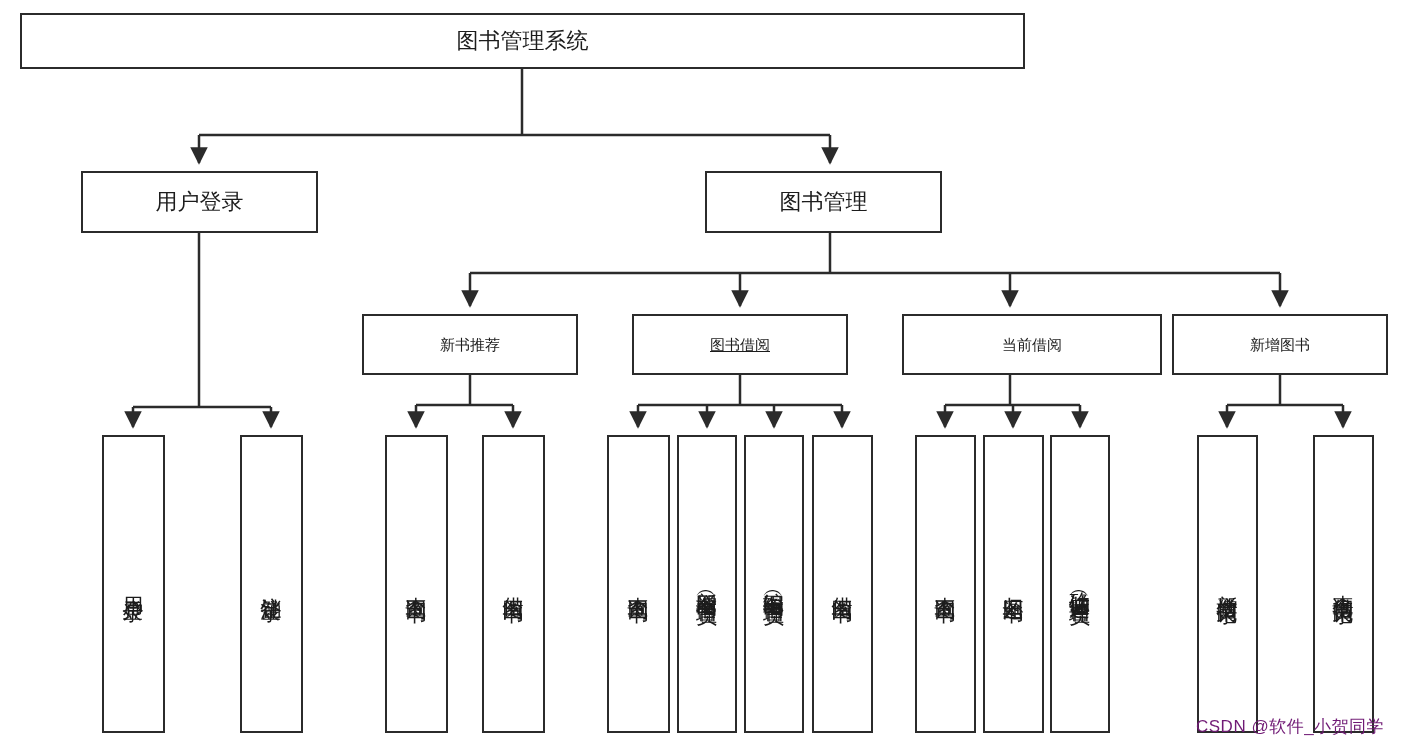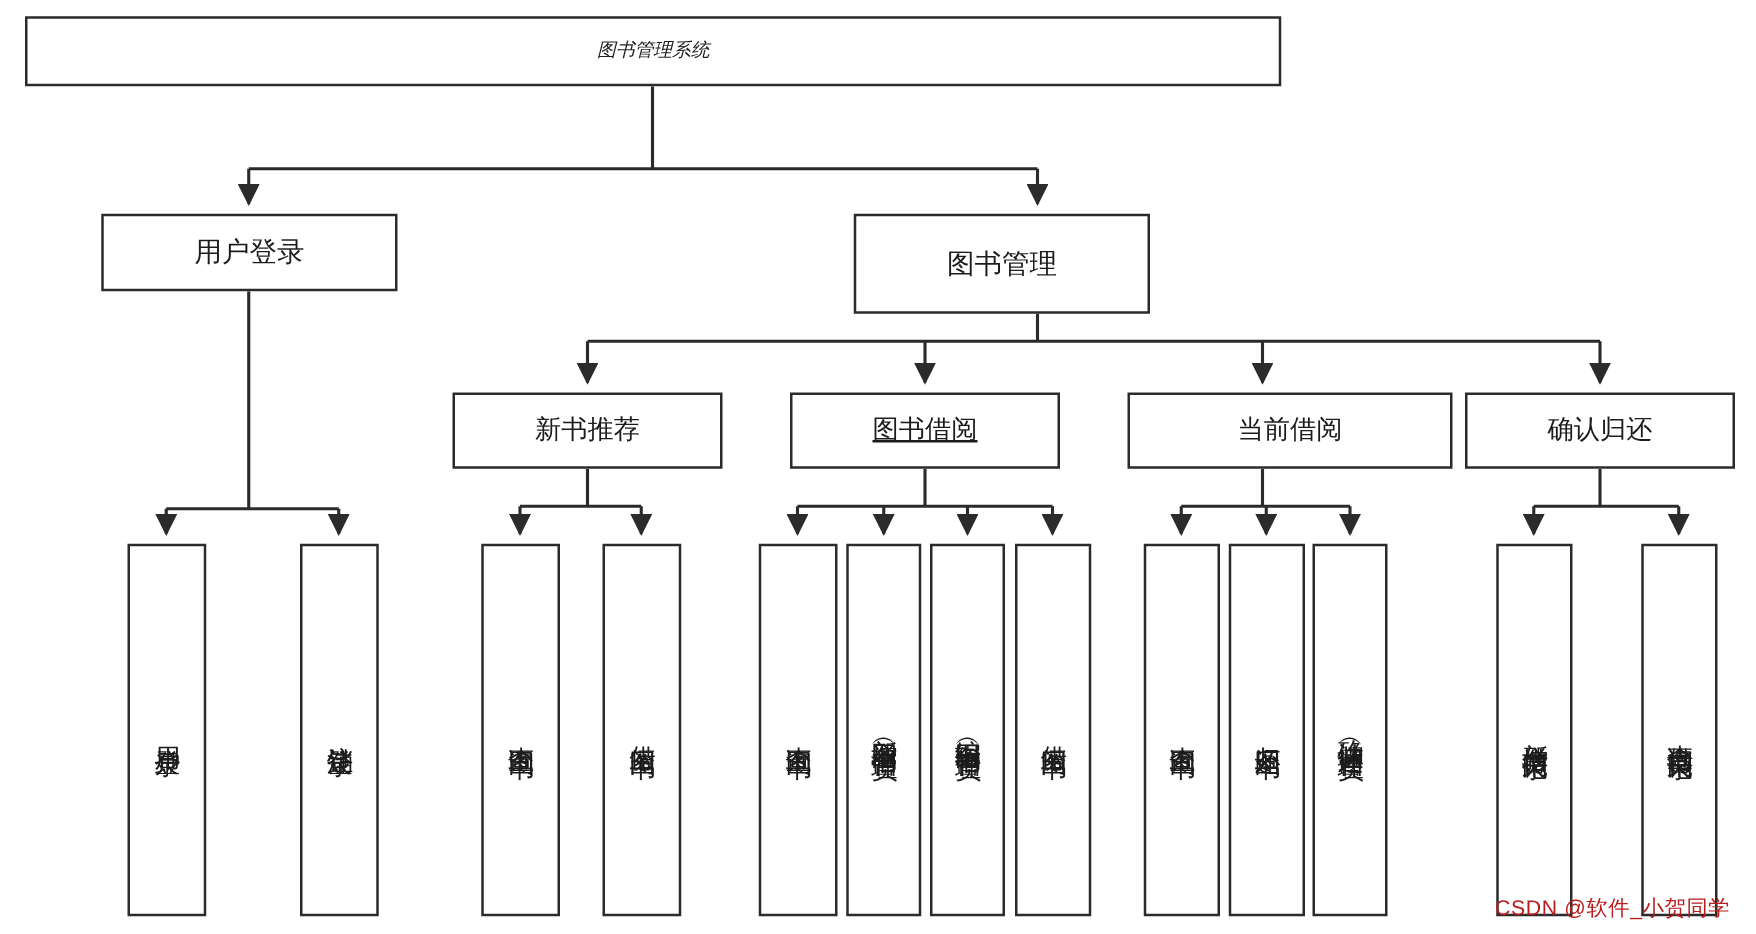--- a/index.html
+++ b/index.html
@@ -31,45 +31,44 @@
     border: 2px solid #2b2b2b;
     background: #ffffff;
     display: flex;
     align-items: center;
     justify-content: center;
     color: #1c1c1c;
     line-height: 1.18;
     text-align: center;
   }
   .node.root {
-    font-size: 15px;
-    font-style: italic;
+    font-size: 22px;
   }
   .node.lvl2 {
     font-size: 22px;
   }
   .node.lvl3 {
-    font-size: 21px;
+    font-size: 15px;
   }
   .node.leaf {
     align-items: center;
     justify-content: center;
     font-size: 21px;
   }
   .vtext {
     writing-mode: vertical-rl;
     text-orientation: upright;
     letter-spacing: 2px;
     line-height: 1;
     white-space: nowrap;
   }
   .watermark {
     position: absolute;
     font-size: 17px;
-    color: #b91c1c;
+    color: #701a75;
     white-space: nowrap;
     letter-spacing: 0.5px;
   }
 </style>
 </head>
 <body>
 
 <div id="canvas">
 
   <svg class="wires" viewBox="0 0 1405 747" width="1405" height="747">
@@ -122,35 +121,35 @@
     </g>
   </svg>
 
   <div class="node root" style="left: 20px; top: 13px; width: 1005px; height: 56px;">
     <span>图书管理系统</span>
   </div>
 
   <div class="node lvl2" style="left: 81px; top: 171px; width: 237px; height: 62px;">
     <span>用户登录</span>
   </div>
-  <div class="node lvl2" style="left: 683px; top: 171px; width: 237px; height: 80px;">
+  <div class="node lvl2" style="left: 705px; top: 171px; width: 237px; height: 62px;">
     <span>图书管理</span>
   </div>
 
   <div class="node lvl3" style="left: 362px; top: 314px; width: 216px; height: 61px;">
     <span>新书推荐</span>
   </div>
   <div class="node lvl3" style="left: 632px; top: 314px; width: 216px; height: 61px; text-decoration: underline;">
     <span>图书借阅</span>
   </div>
   <div class="node lvl3" style="left: 902px; top: 314px; width: 260px; height: 61px;">
     <span>当前借阅</span>
   </div>
   <div class="node lvl3" style="left: 1172px; top: 314px; width: 216px; height: 61px;">
-    <span>确认归还</span>
+    <span>新增图书</span>
   </div>
 
   <div class="node leaf" style="left: 102px; top: 435px; width: 63px; height: 298px;">
     <span class="vtext">用户登录</span>
   </div>
   <div class="node leaf" style="left: 240px; top: 435px; width: 63px; height: 298px;">
     <span class="vtext">注销登录</span>
   </div>
   <div class="node leaf" style="left: 385px; top: 435px; width: 63px; height: 298px;">
     <span class="vtext">查询图书</span>

